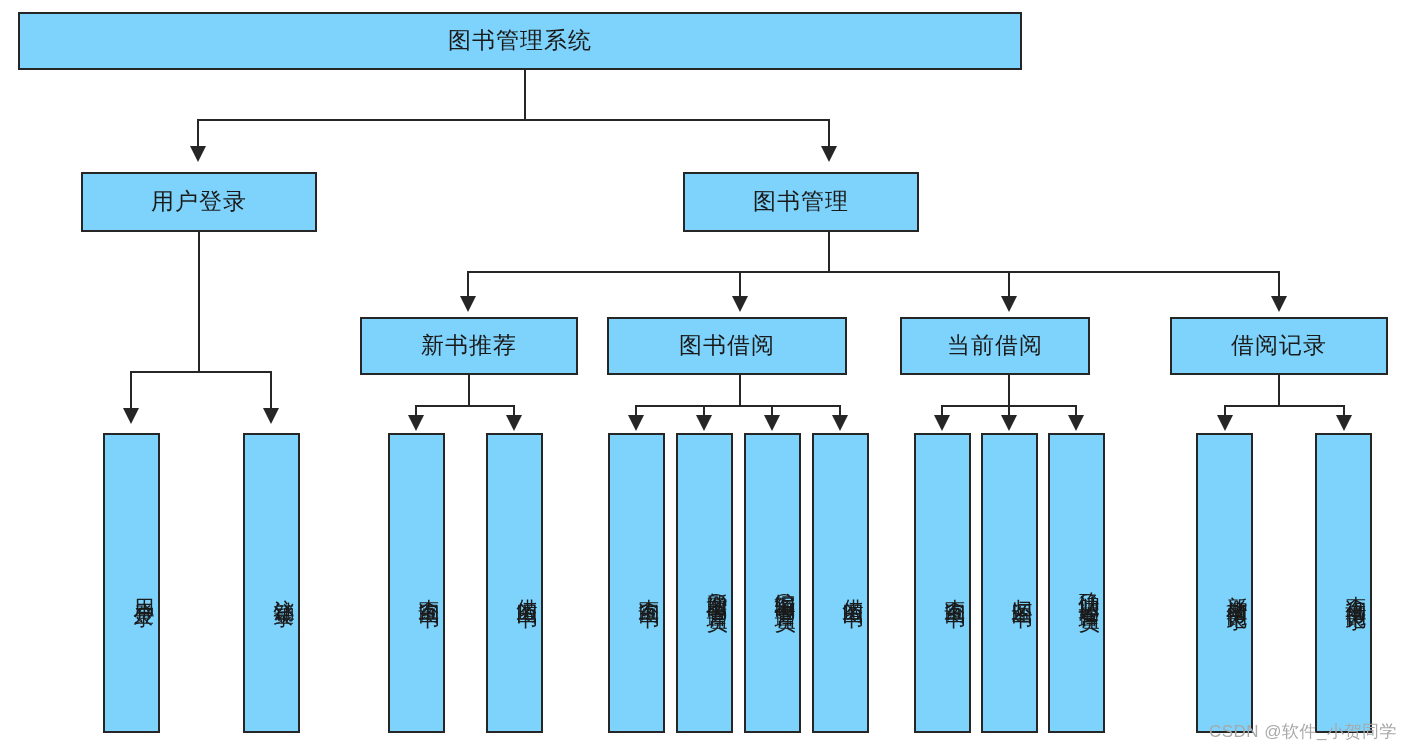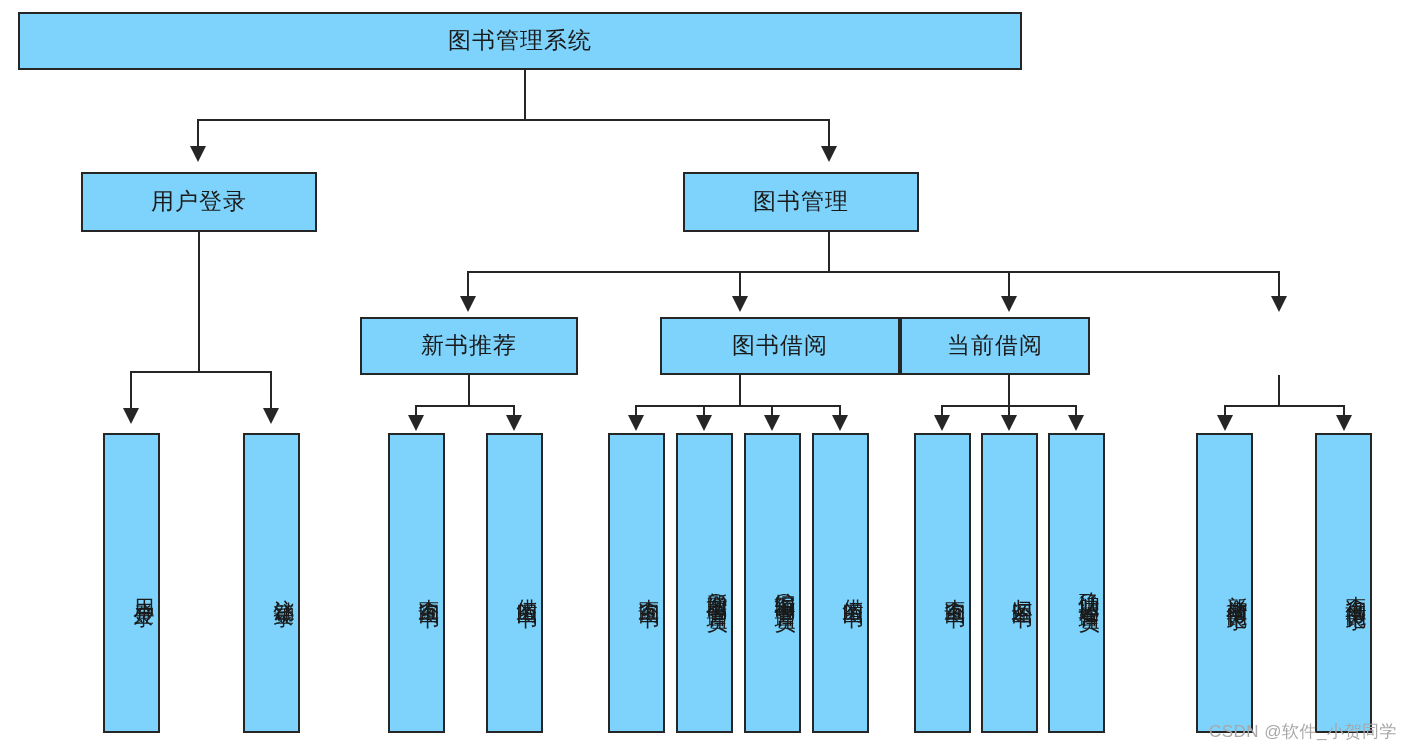--- a/index.html
+++ b/index.html
@@ -110,25 +110,28 @@
   <div class="conn v" style="left:739px; top:271px; height:28px;"></div>
   <div class="arrow" style="left:732px; top:296px;"></div>
   <div class="conn v" style="left:1008px; top:271px; height:28px;"></div>
   <div class="arrow" style="left:1001px; top:296px;"></div>
   <div class="conn v" style="left:1278px; top:271px; height:28px;"></div>
   <div class="arrow" style="left:1271px; top:296px;"></div>
 
   <div class="node horiz" style="left:360px; top:317px; width:218px; height:58px;">
     <span>新书推荐</span>
   </div>
-  <div class="node horiz" style="left:660px; top:317px; width:240px; height:58px;">
+  <div class="node horiz" style="left:607px; top:317px; width:240px; height:58px;">
     <span>图书借阅</span>
   </div>
   <div class="node horiz" style="left:900px; top:317px; width:190px; height:58px;">
     <span>当前借阅</span>
+  </div>
+  <div class="node horiz" style="left:1170px; top:317px; width:218px; height:58px;">
+    <span>借阅记录</span>
   </div>
 
   <div class="conn v" style="left:468px; top:375px; height:31px;"></div>
   <div class="conn h" style="left:416px; top:405px; width:99px;"></div>
   <div class="conn v" style="left:415px; top:405px; height:14px;"></div>
   <div class="arrow" style="left:408px; top:415px;"></div>
   <div class="conn v" style="left:513px; top:405px; height:14px;"></div>
   <div class="arrow" style="left:506px; top:415px;"></div>
 
   <div class="conn v" style="left:739px; top:375px; height:31px;"></div>

